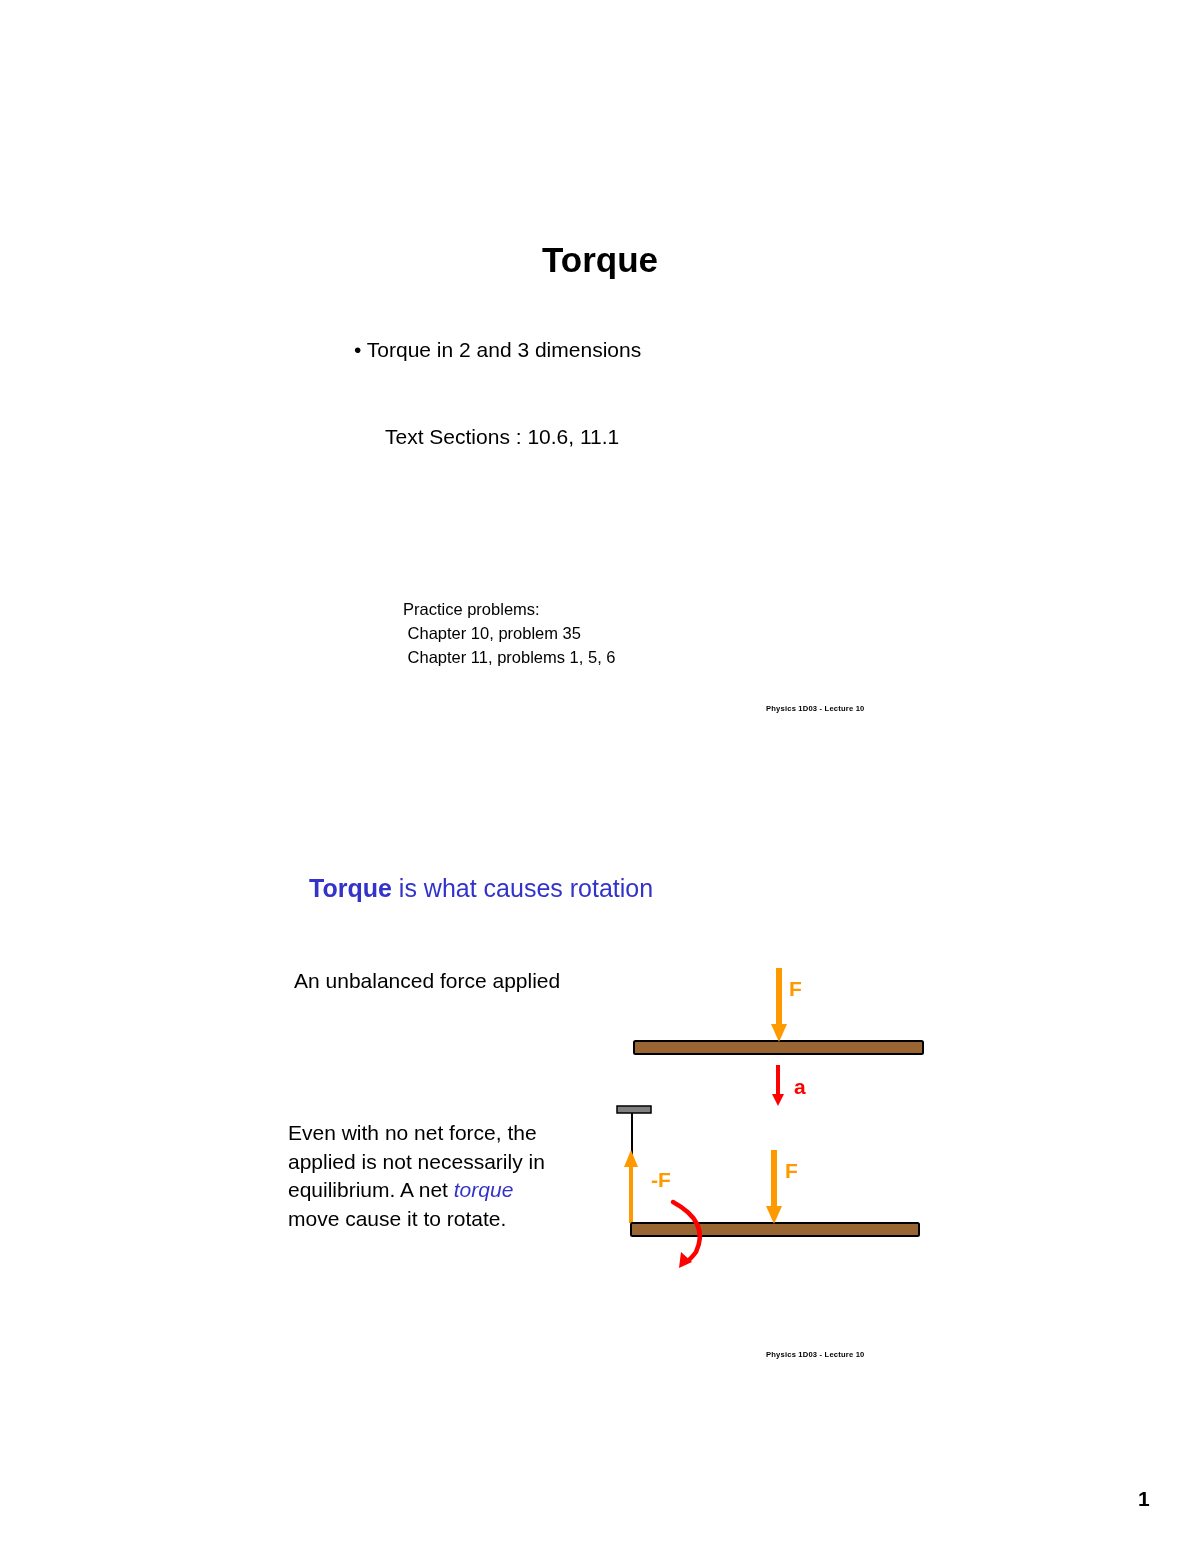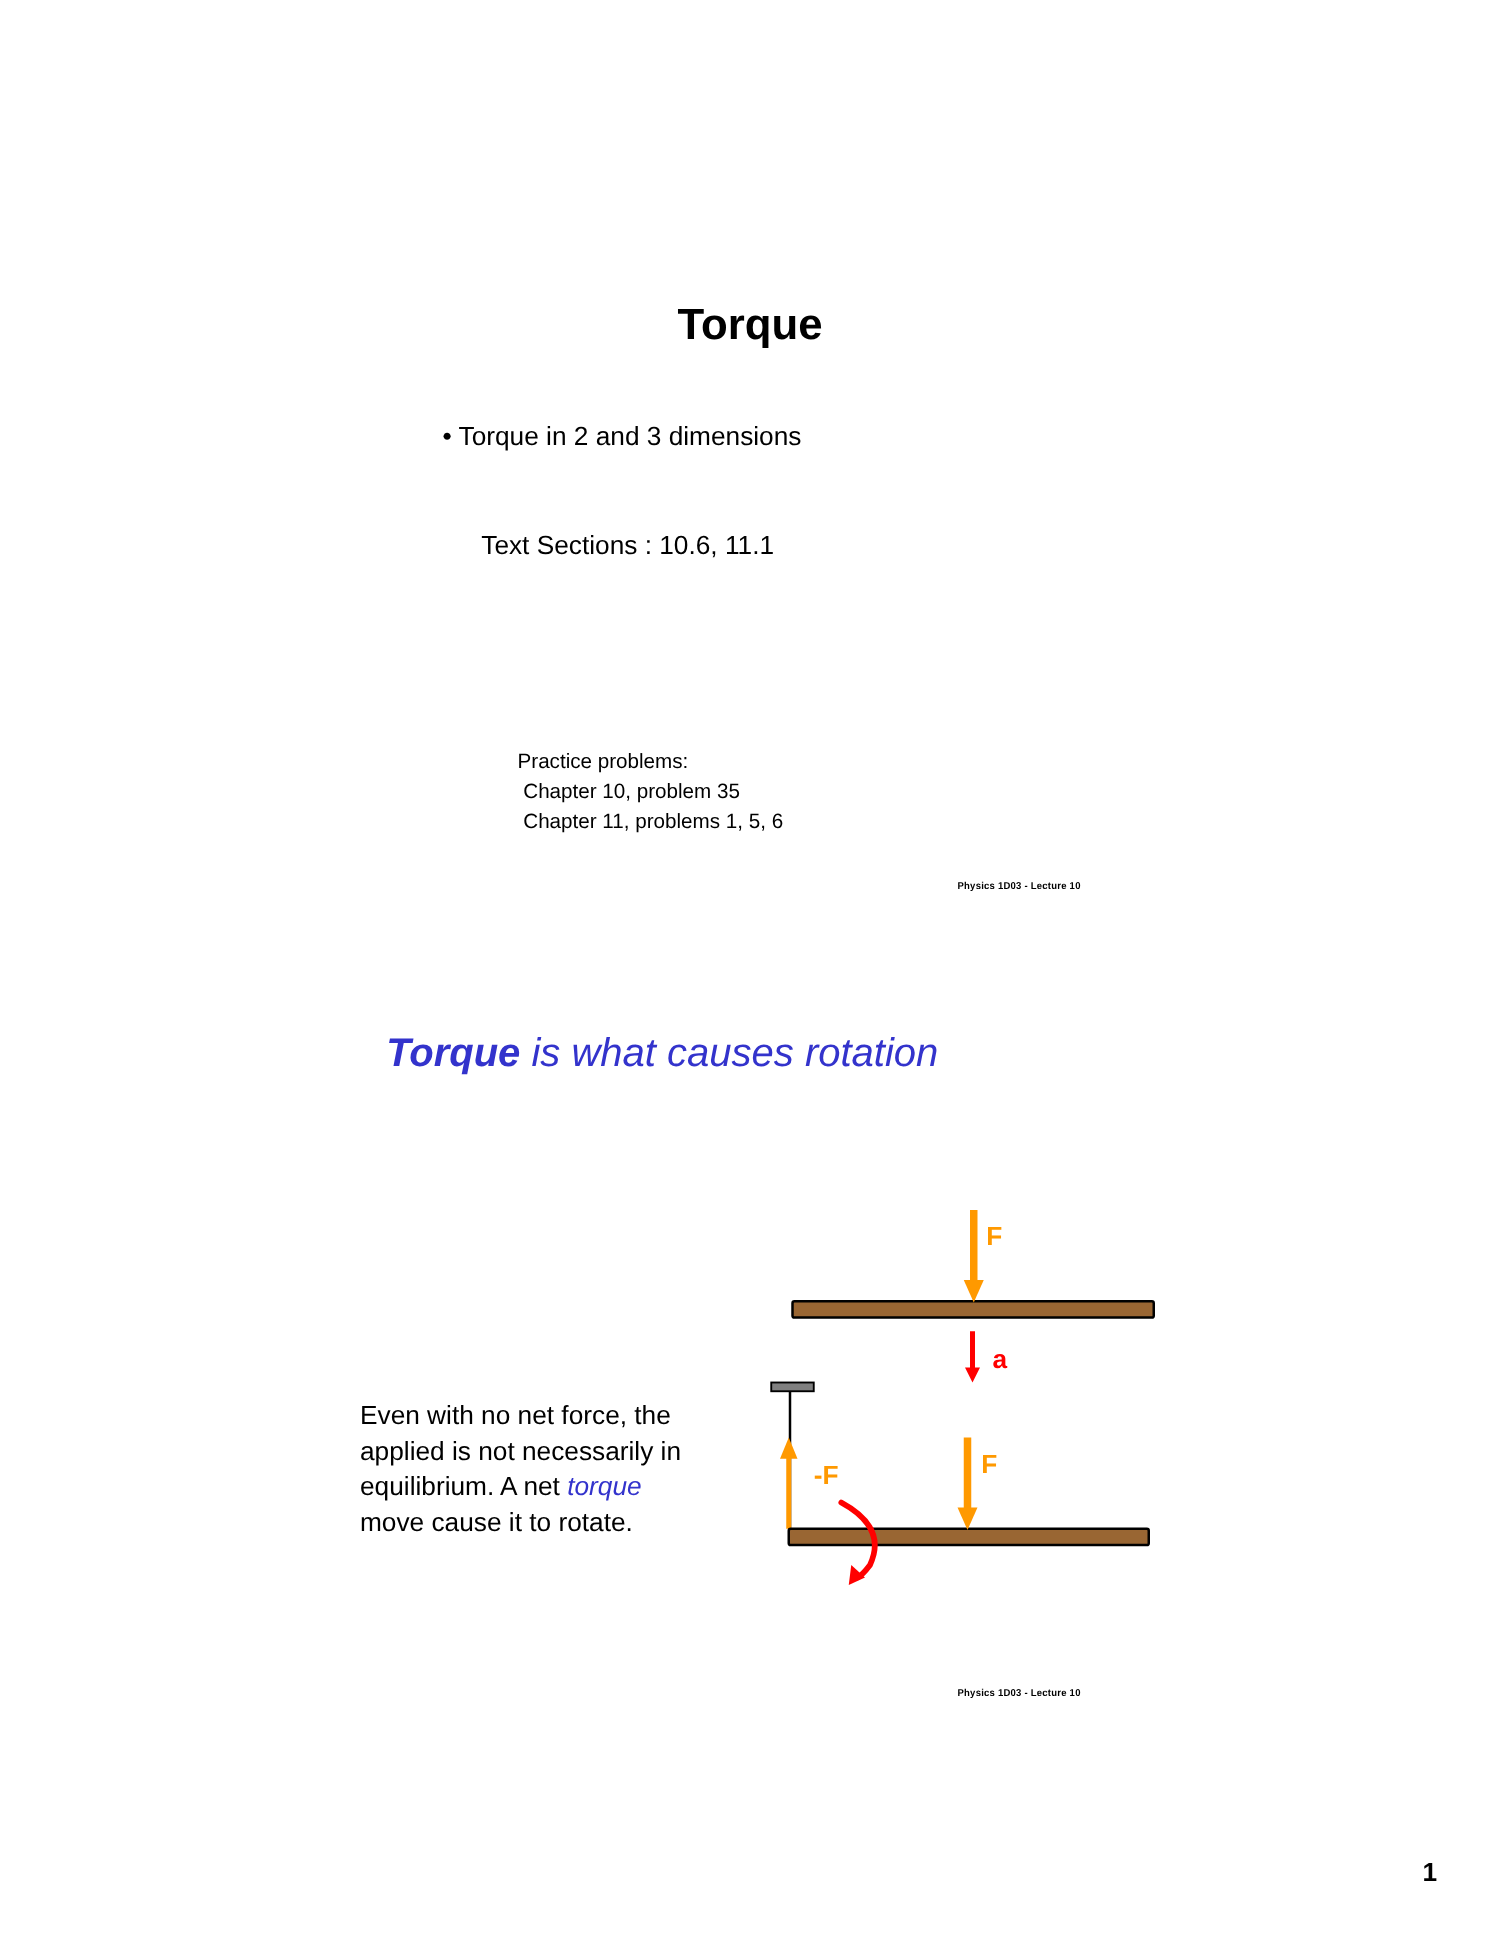--- a/index.html
+++ b/index.html
@@ -2,26 +2,26 @@
 <html><head>
 <meta charset="utf-8">
 <style>
   html, body { margin: 0; padding: 0; background: #ffffff; }
   body { width: 1200px; height: 1553px; position: relative; overflow: hidden;
          font-family: "Liberation Sans", "DejaVu Sans", sans-serif; color: #000; }
   .abs { position: absolute; white-space: nowrap; }
   .slide-title { left: 0; width: 1200px; top: 240px; text-align: center; font-size: 35px; font-weight: bold; }
   .bullet { left: 354px; top: 338px; font-size: 21px; }
   .sections { left: 356px; top: 425px; font-size: 21px; margin-left: 29px; }
-  .practice { left: 414px; top: 597px; font-size: 16.5px; line-height: 24px; }
+  .practice { left: 403px; top: 597px; font-size: 16.5px; line-height: 24px; }
   .practice div { white-space: pre; }
   .footer { font-size: 8px; font-weight: bold; letter-spacing: 0.2px; transform: scaleX(0.95); transform-origin: left top; }
   .footer1 { left: 766px; top: 704px; }
   .footer2 { left: 766px; top: 1350px; }
-  .slide2-title { left: 309px; top: 824px; font-size: 32px; color: #3333cc; font-style: italic; }
+  .slide2-title { left: 309px; top: 874px; font-size: 25px; color: #3333cc; }
   .slide2-title b { font-weight: bold; }
   .para1 { left: 294px; top: 966px; font-size: 21px; line-height: 29px; }
   .para2 { left: 288px; top: 1119px; font-size: 21px; line-height: 28.5px; }
   .torque-word { color: #3333cc; font-style: italic; }
   .page-number { left: 1138px; top: 1487px; font-size: 21px; font-weight: bold; }
   svg.diagram { position: absolute; left: 0; top: 0; }
   .lbl { font-family: "Liberation Sans", sans-serif; font-weight: bold; }
 </style>
 </head>
 <body>
@@ -32,20 +32,21 @@
 <div class="abs practice">
   <div>Practice problems:</div>
   <div> Chapter 10, problem 35</div>
   <div> Chapter 11, problems 1, 5, 6</div>
 </div>
 <div class="abs footer footer1">Physics 1D03 - Lecture 10</div>
 
 <div class="abs slide2-title"><b>Torque</b><span> is what causes rotation</span></div>
 
 <div class="abs para1">
+  <div>An unbalanced force applied</div>
 </div>
 
 <div class="abs para2">
   <div>Even with no net force, the</div>
   <div>applied is not necessarily in</div>
   <div><span>equilibrium. A net </span><span class="torque-word">torque</span></div>
   <div>move cause it to rotate.</div>
 </div>
 
 <svg class="diagram" width="1200" height="1553" viewBox="0 0 1200 1553">

